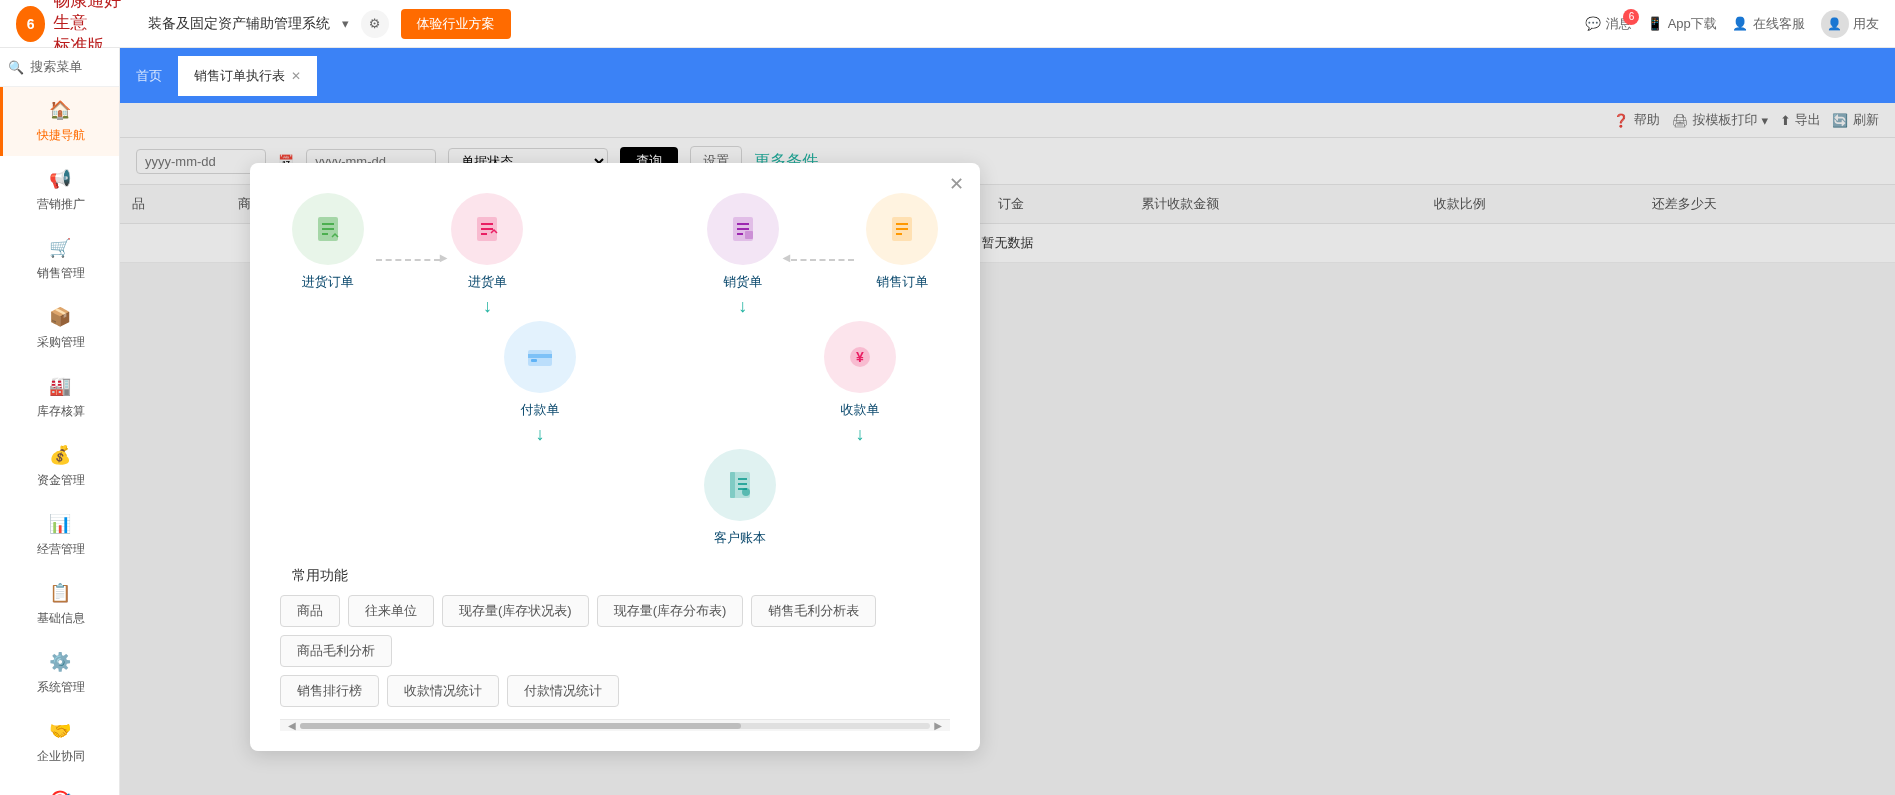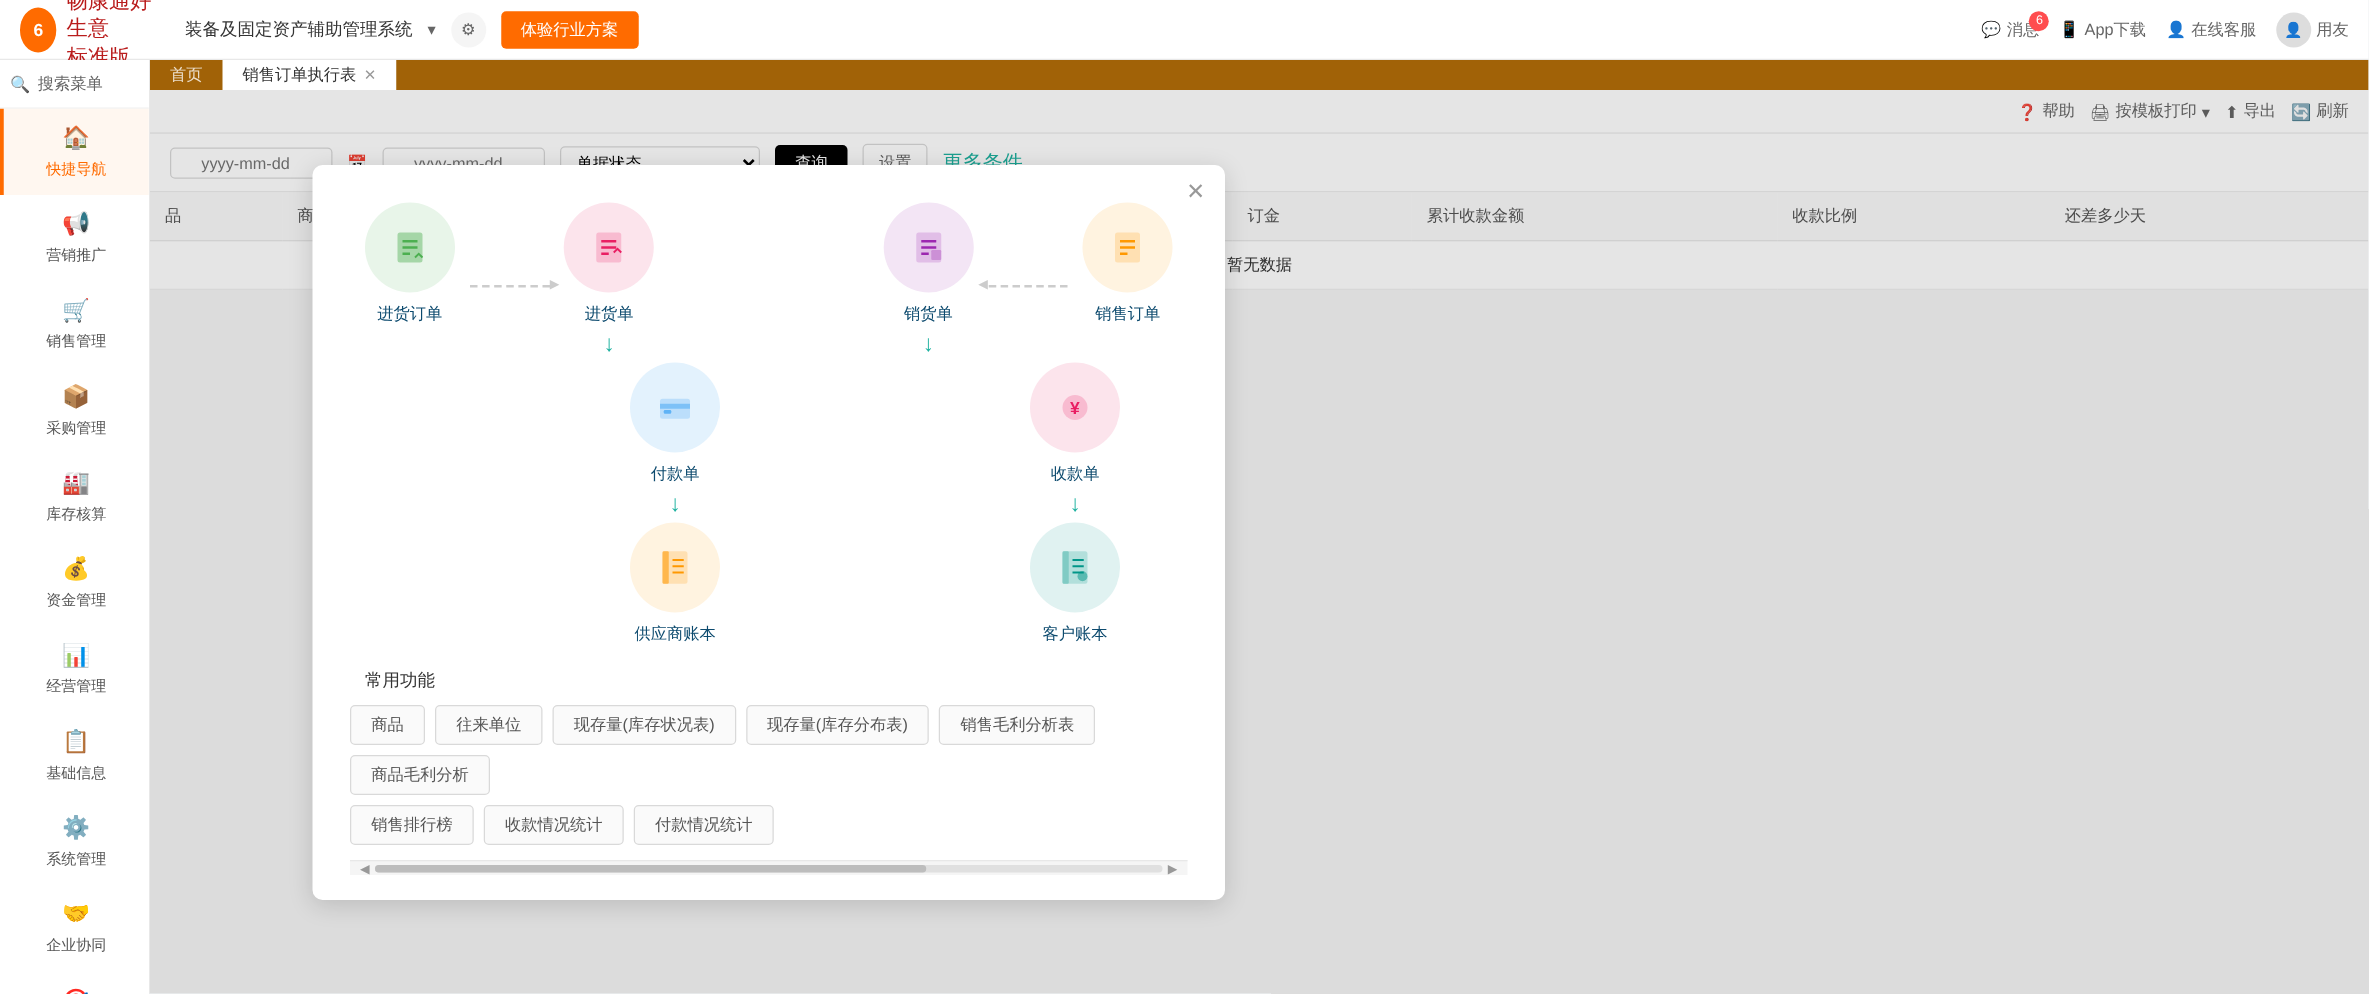--- a/index.html
+++ b/index.html
@@ -69,22 +69,22 @@
       transition: background 0.2s;
     }
     .sidebar-item.active { background: #fff7f0; border-left-color: #ff6b00; color: #ff6b00; }
     .sidebar-item .icon { font-size: 18px; }
 
     
     .content-area { flex: 1; display: flex; flex-direction: column; overflow: hidden; }
 
     
     .tab-bar {
-      height: 24px;
-      background: #a16207;
+      height: 55px;
+      background: #3b82f6;
       display: flex;
       align-items: center;
       flex-shrink: 0;
     }
     .tab-item {
       height: 40px;
       padding: 0 16px;
       display: flex;
       align-items: center;
       cursor: pointer;
@@ -116,21 +116,21 @@
       background: #fff;
       padding: 8px 16px;
       display: flex;
       align-items: center;
       gap: 12px;
       border-bottom: 1px solid #e8e8e8;
     }
     .filter-input {
       border: 1px solid #d9d9d9;
       border-radius: 4px;
-      padding: 4px 24px;
+      padding: 4px 8px;
       font-size: 13px;
       width: 160px;
       outline: none;
       color: #999;
     }
     .date-input { width: 130px; }
     .filter-select {
       border: 1px solid #d9d9d9;
       border-radius: 4px;
       padding: 4px 8px;
@@ -562,32 +562,20 @@
                 </div>
                 <div style="width:200px;"></div>
                 <div style="width:120px; display:flex; justify-content:center; align-items:center; height:30px;">
                   <span style="color:#20b2a0; font-size:18px;">↓</span>
                 </div>
               </div>
 
               <div style="display:flex; align-items:flex-end; gap:0;">
                 <div style="width:200px;"></div>
 
-                <div class="flow-node">
-                  <div class="flow-circle orange">
-                    <svg width="32" height="32" viewBox="0 0 32 32" fill="none">
-                      <rect x="6" y="3" width="20" height="26" rx="2" fill="#ffe0b2"></rect>
-                      <rect x="6" y="3" width="5" height="26" rx="1" fill="#ffb74d"></rect>
-                      <line x1="14" y1="10" x2="23" y2="10" stroke="#ff9800" stroke-width="1.5"></line>
-                      <line x1="14" y1="15" x2="23" y2="15" stroke="#ff9800" stroke-width="1.5"></line>
-                      <line x1="14" y1="20" x2="23" y2="20" stroke="#ff9800" stroke-width="1.5"></line>
-                    </svg>
-                  </div>
-                  <span class="flow-label">供应商账本</span>
-                </div>
                 <div style="width:200px;"></div>
 
                 <div class="flow-node">
                   <div class="flow-circle teal">
                     <svg width="32" height="32" viewBox="0 0 32 32" fill="none">
                       <rect x="6" y="3" width="20" height="26" rx="2" fill="#b2dfdb"></rect>
                       <rect x="6" y="3" width="5" height="26" rx="1" fill="#80cbc4"></rect>
                       <line x1="14" y1="10" x2="23" y2="10" stroke="#009688" stroke-width="1.5"></line>
                       <line x1="14" y1="15" x2="23" y2="15" stroke="#009688" stroke-width="1.5"></line>
                       <line x1="14" y1="20" x2="23" y2="20" stroke="#009688" stroke-width="1.5"></line>

